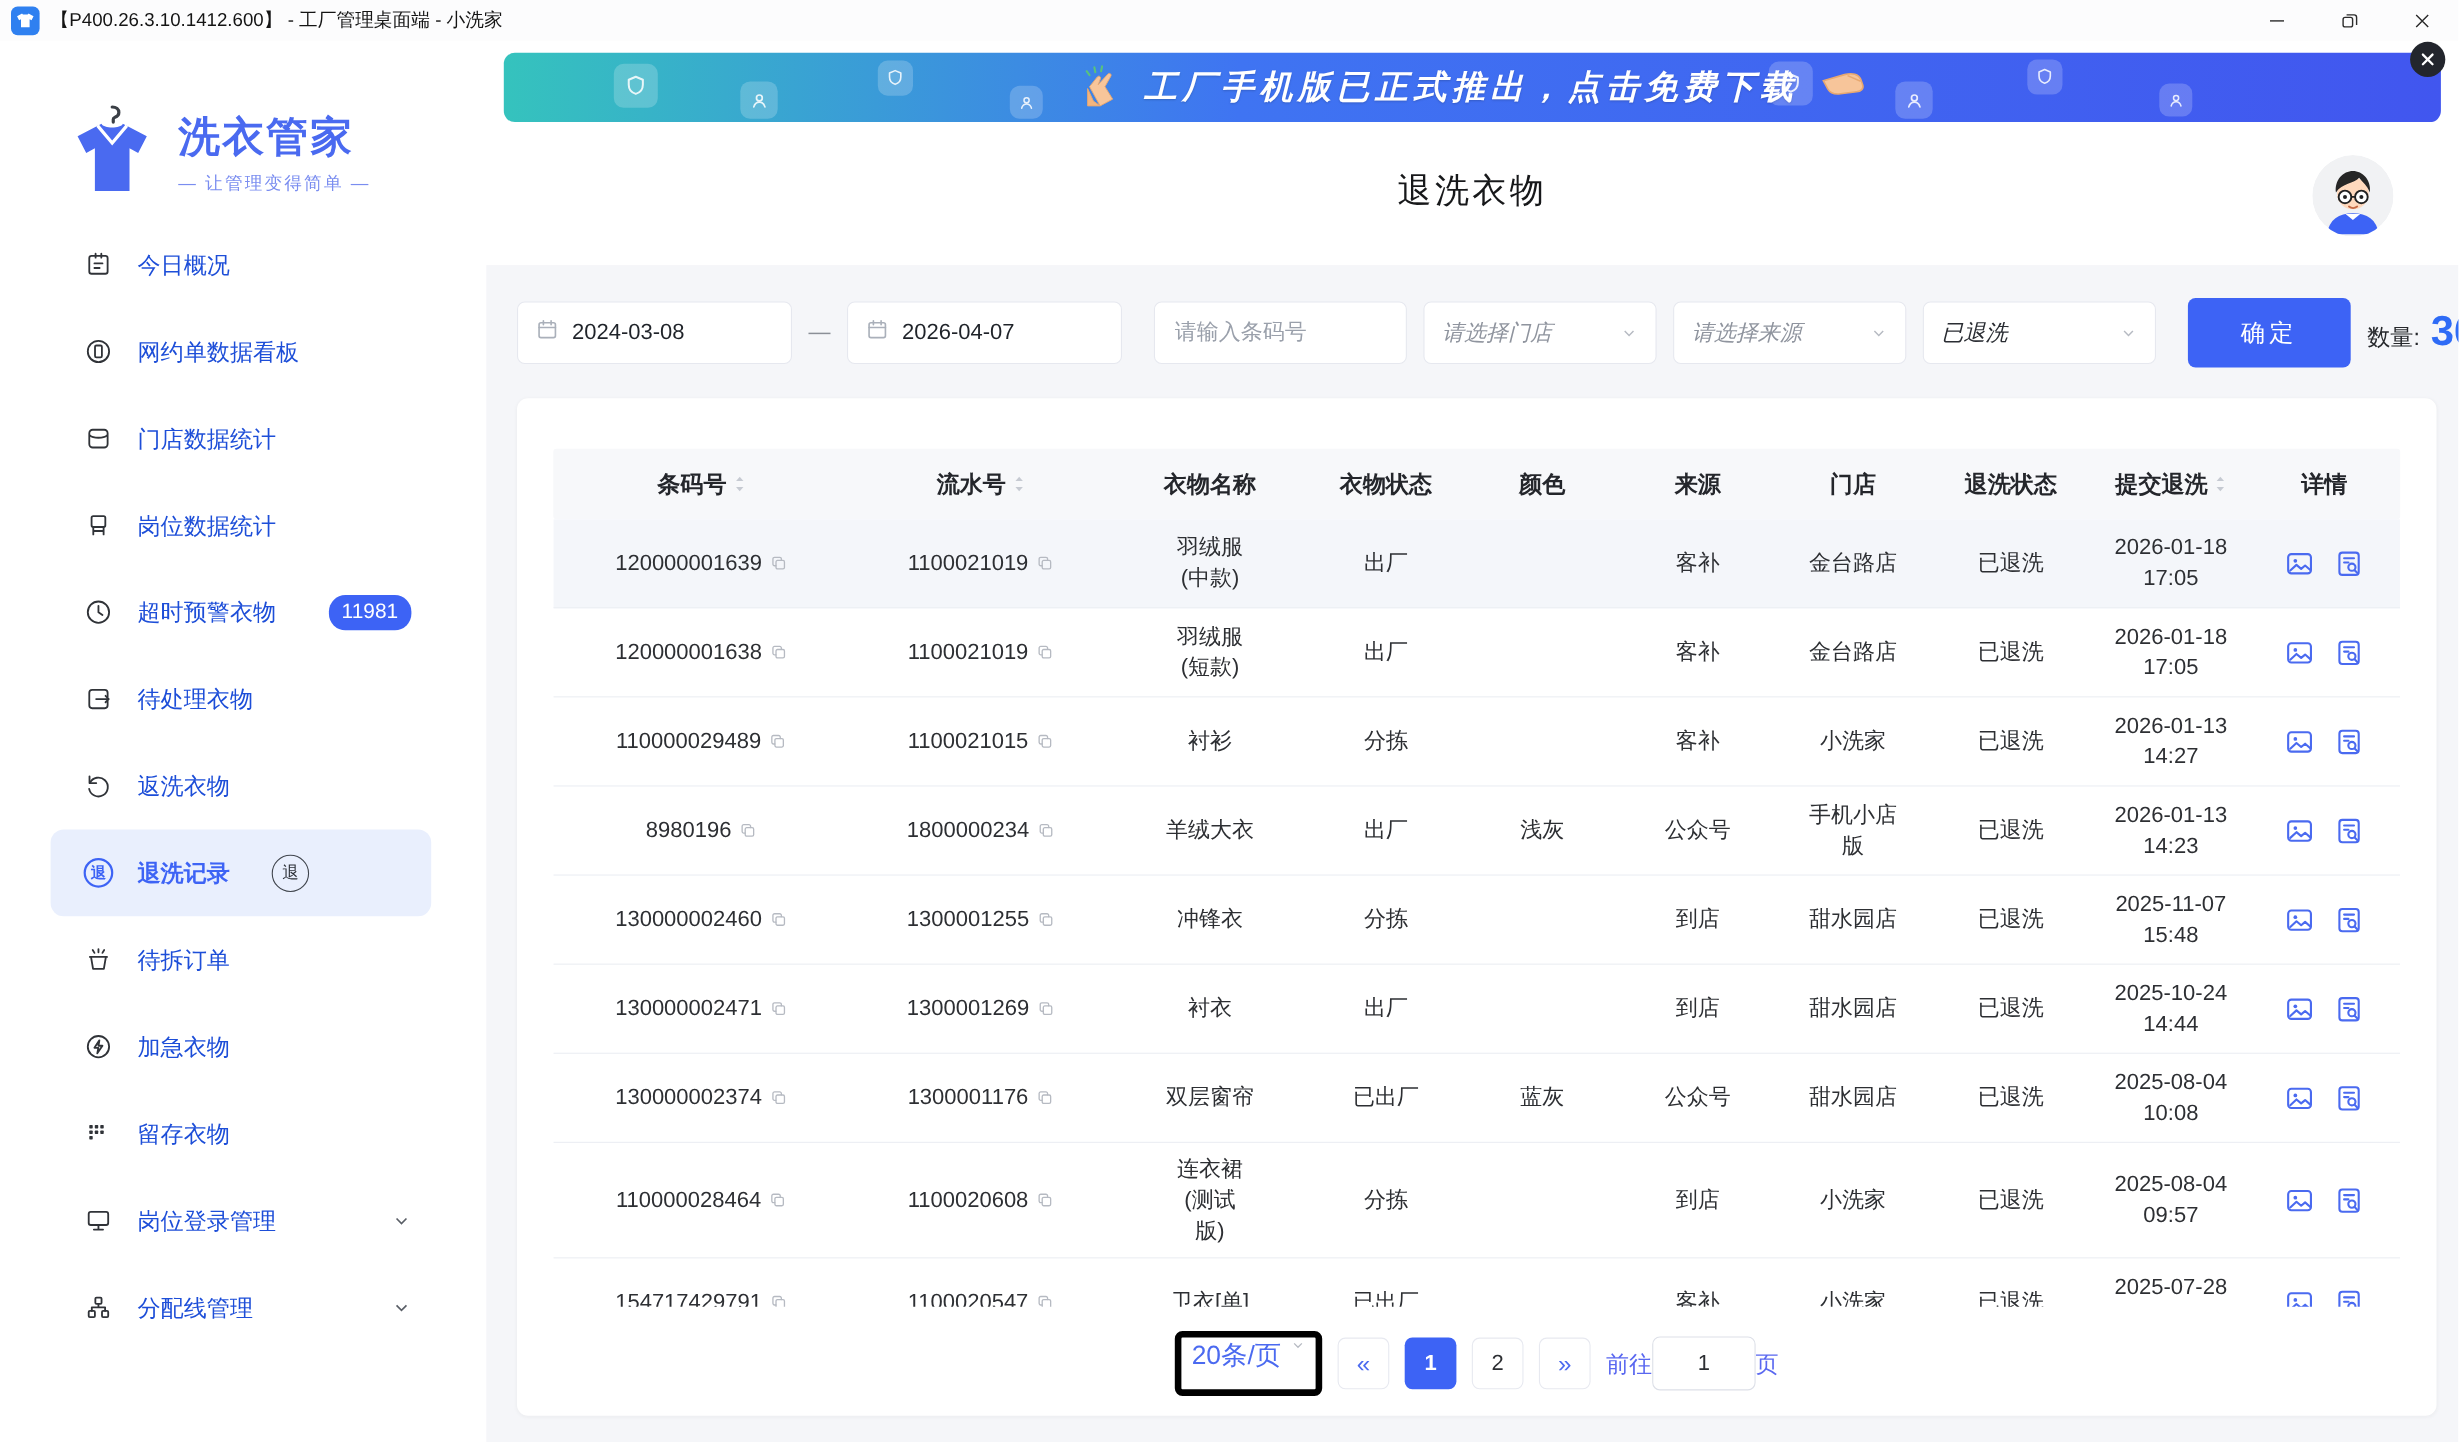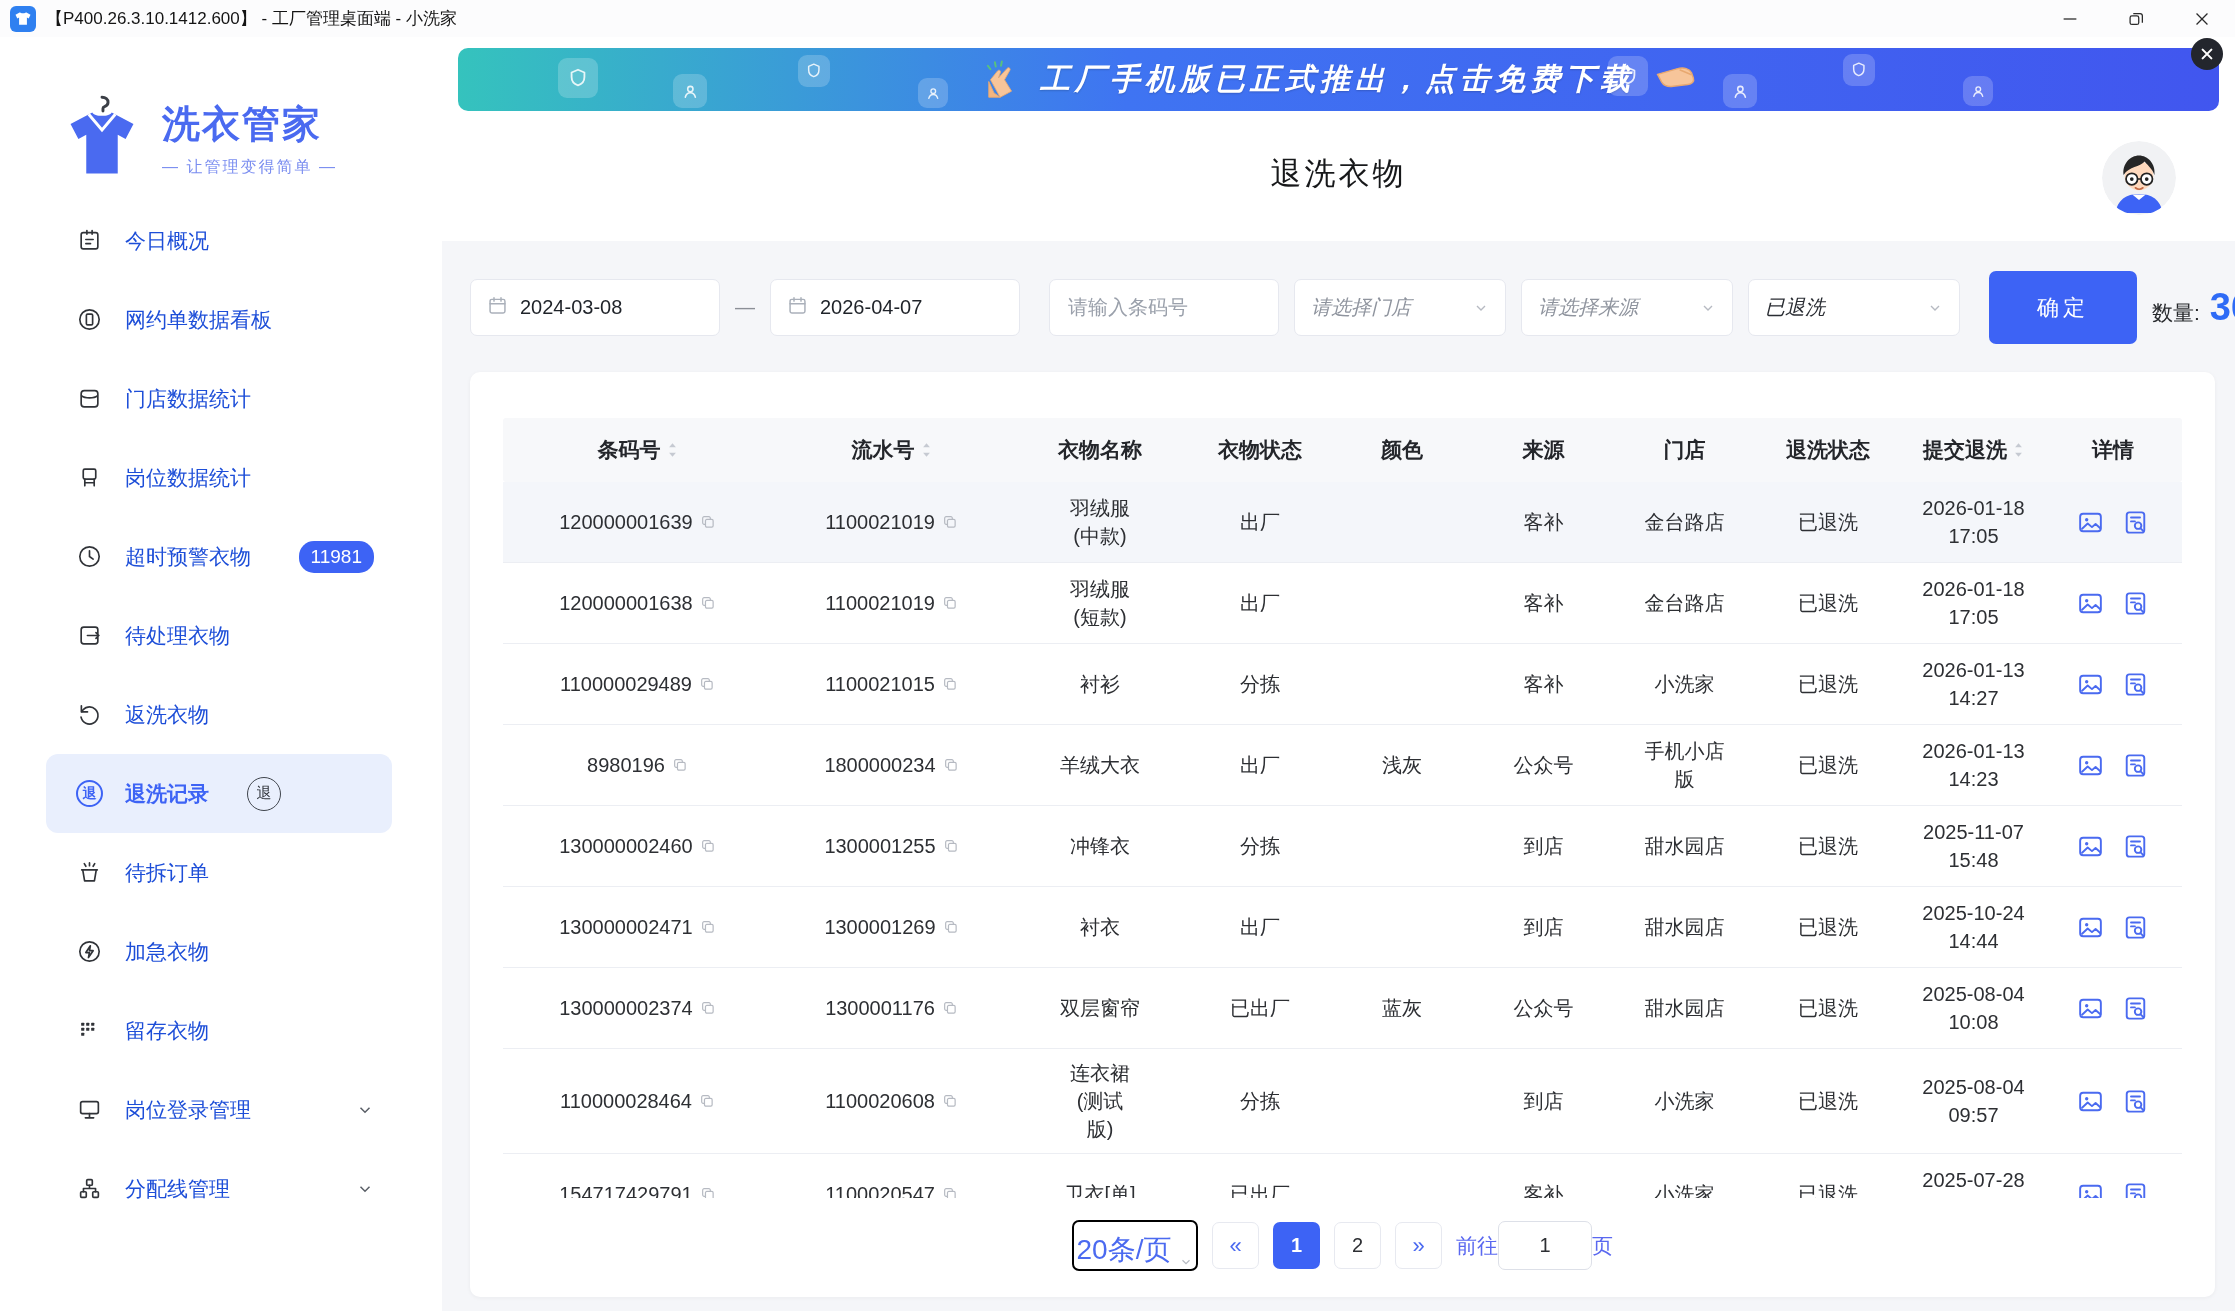--- a/index.html
+++ b/index.html
@@ -61,21 +61,21 @@
   .f-box{height:57px;background:#fff;border:1px solid #e6e8ef;border-radius:7px;display:flex;
     align-items:center;padding:0 16px;font-size:20px;box-sizing:border-box;flex:none;}
   .f-date{width:250px;gap:12px;color:#1f2329;cursor:pointer;}
   .f-sep{color:#8b8f97;font-size:20px;flex:none;}
   .f-input{width:230px;margin-left:14px;}
   .f-input input{border:none;outline:none;font-size:20px;width:100%;color:#1f2329;background:transparent;
     font-family:inherit;}
   .f-input input::placeholder{color:#9aa0ab;}
   .f-select{width:212px;justify-content:space-between;cursor:pointer;color:#8f949e;font-style:italic;}
   .f-select.has-val{color:#2a2d33;}
-  .f-btn{width:148px;height:73px;background:#3d63f5;color:#fff;border:none;border-radius:7px;
+  .f-btn{width:148px;height:63px;background:#3d63f5;color:#fff;border:none;border-radius:7px;
     font-size:22px;margin-left:14px;cursor:pointer;letter-spacing:4px;flex:none;font-family:inherit;}
   .f-count{margin-left:auto;display:flex;align-items:baseline;gap:10px;flex:none;}
   .f-count .lbl{font-size:21px;color:#26282c;}
   .f-count .cnum{font-size:38px;color:#2e6bf6;font-weight:bold;}
   
   .card{margin:28px 20px 0 28px;height:925px;background:#fff;border-radius:10px;
     box-shadow:0 1px 4px rgba(31,35,41,.05);padding:0 33px;box-sizing:border-box;overflow:hidden;}
   .thead{display:flex;align-items:center;height:64px;margin-top:46px;background:#f7f8fa;border-radius:3px;}
   .th{font-size:21px;font-weight:bold;color:#24262b;display:flex;align-items:center;
     justify-content:center;gap:6px;box-sizing:border-box;flex:none;}
@@ -84,22 +84,22 @@
   .trow.hl{background:#f4f6fa;}
   .td{font-size:20px;color:#2d2f33;display:flex;align-items:center;justify-content:center;
     text-align:center;line-height:28px;padding:10px 4px;box-sizing:border-box;white-space:pre-line;flex:none;}
   .c1{width:269px;} .c2{width:239px;} .c3{width:178px;} .c4{width:142px;} .c5{width:142px;}
   .c6{width:141px;} .c7{width:141px;} .c8{width:146px;} .c9{width:145px;} .c10{width:134px;}
   .copy{display:flex;margin-left:7px;cursor:pointer;flex:none;}
   .actions{gap:18px;}
   .act{display:flex;cursor:pointer;}
   
   .pagination{display:flex;align-items:center;justify-content:center;gap:14px;margin-top:22px;}
-  .pg-size{width:122px;height:47px;border:2px solid #000000;border-radius:7px;background:#fff;
-    color:#4b6af0;font-size:28px;display:flex;align-items:flex-end;justify-content:center;gap:8px;cursor:pointer;}
+  .pg-size{width:122px;height:47px;border:6px solid #000000;border-radius:7px;background:#fff;
+    color:#4b6af0;font-size:24px;display:flex;align-items:flex-start;justify-content:center;gap:8px;cursor:pointer;}
   .pg-btn,.pg-num{width:47px;height:47px;border-radius:7px;background:#fff;border:1px solid #e7e9f0;
     color:#4b6af0;font-size:22px;display:flex;align-items:center;justify-content:center;cursor:pointer;box-sizing:border-box;}
   .pg-num{color:#2d2f33;font-size:20px;}
   .pg-num.active{background:#3d63f5;color:#fff;border:none;font-weight:bold;}
   .pg-goto{color:#5a68f0;font-size:21px;display:flex;align-items:center;}
   .pg-goto input{width:88px;height:45px;border:1px solid #dde0e8;border-radius:7px;text-align:center;
     font-size:20px;color:#2d2f33;outline:none;font-family:inherit;}
 </style>
 </head>
 <body>

